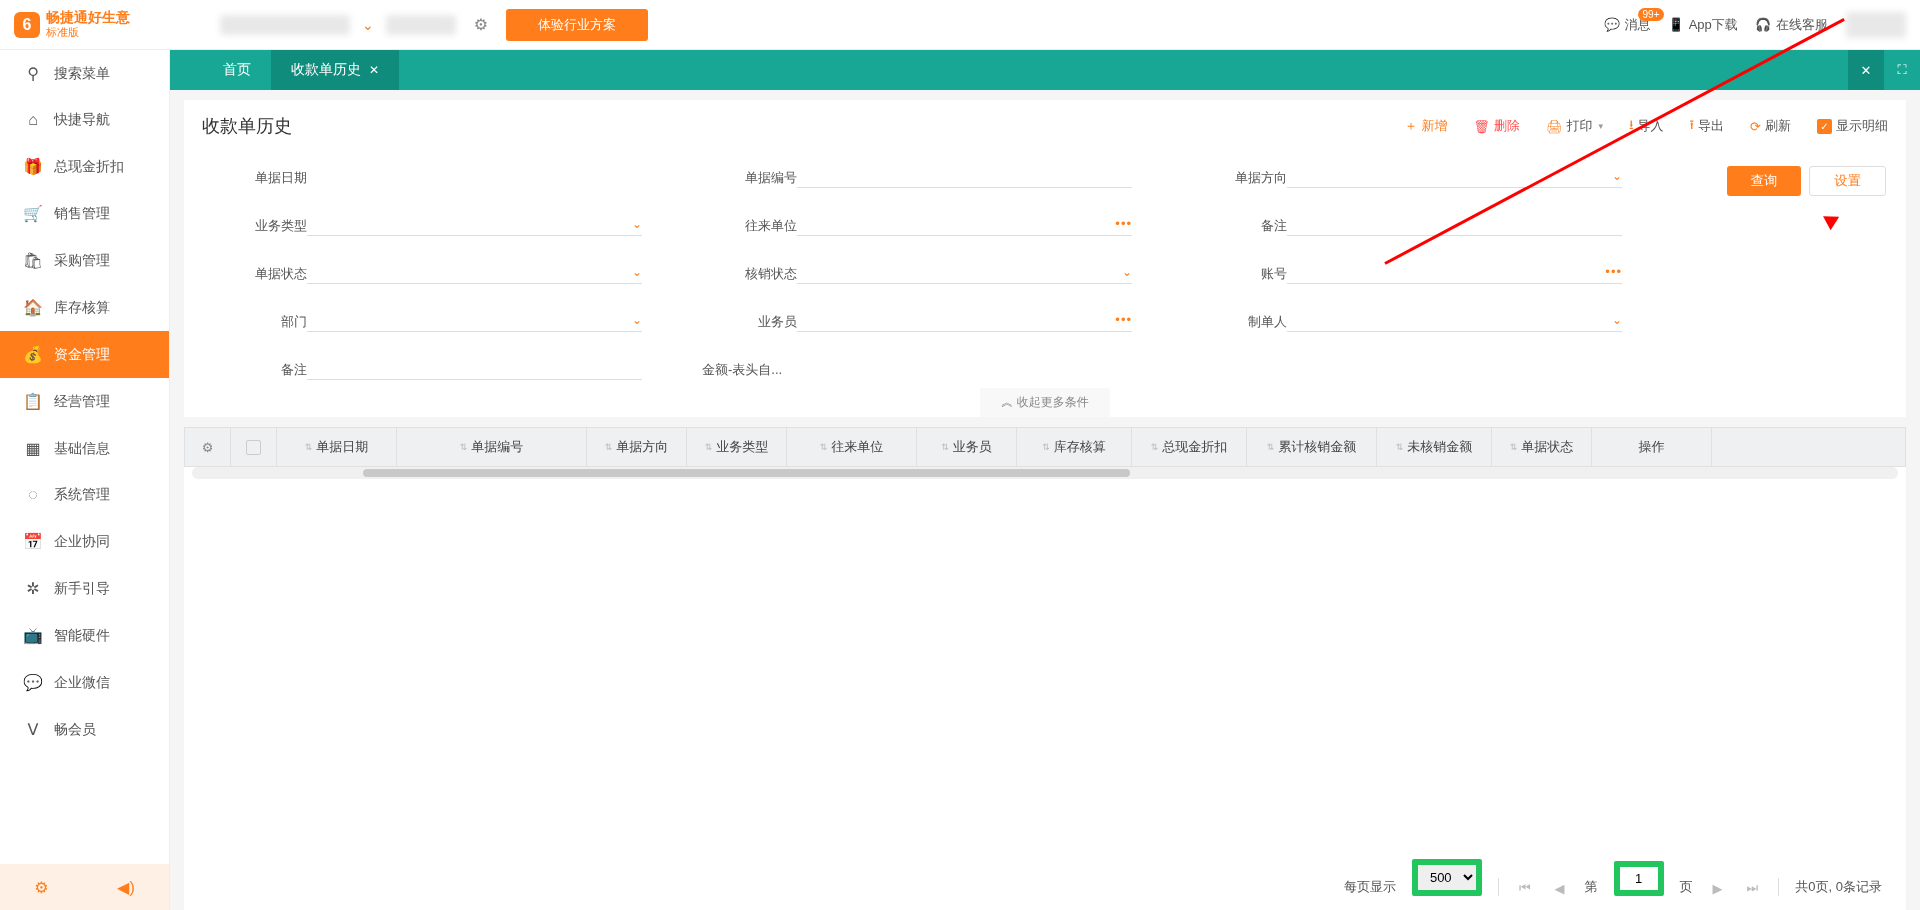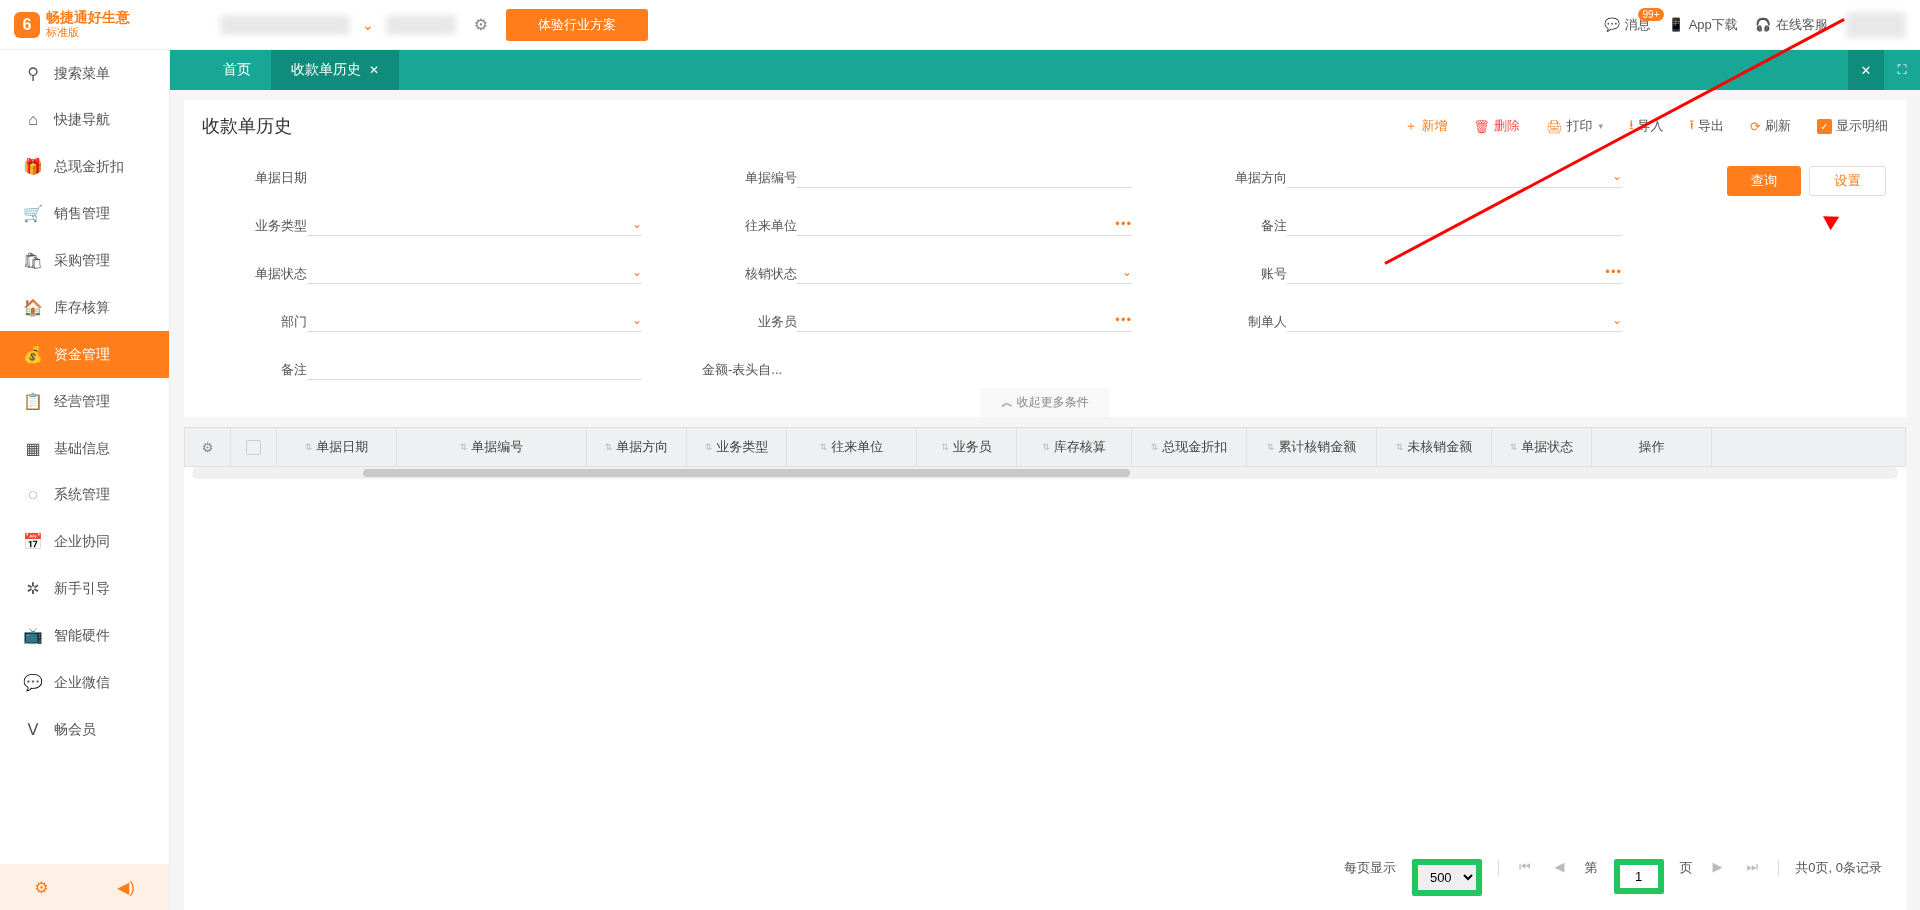--- a/index.html
+++ b/index.html
@@ -75,21 +75,21 @@
 .th .sort { color: #bbb; font-size: 9px; }
 .th-gear { width: 46px; justify-content: center; color: #888; }
 .th-chk { width: 46px; justify-content: center; }
 .chkbox { width: 15px; height: 15px; border: 1px solid #ccc; border-radius: 2px; display: inline-block; }
 .table-body { flex: 1; display: flex; flex-direction: column; align-items: center; justify-content: center; color: #999; }
 .nodata-img { width: 120px; height: 110px; position: relative; margin-bottom: 18px; }
 .scroll-track { height: 12px; background: #f0f0f0; margin: 0 8px 4px 8px; border-radius: 6px; position: relative; }
 .scroll-thumb { position: absolute; left: 10%; width: 45%; top: 2px; bottom: 2px; background: #c8c8c8; border-radius: 4px; }
 
 
-.pager { display: flex; align-items: flex-start; justify-content: flex-end; gap: 16px; padding: 14px 24px; background: #fff; margin: 0 14px; color: #555; font-size: 13px; }
+.pager { display: flex; align-items: flex-end; justify-content: flex-end; gap: 16px; padding: 14px 24px; background: #fff; margin: 0 14px; color: #555; font-size: 13px; }
 .pager select, .pager input { border: 6px solid #22c55e; padding: 4px 8px; border-radius: 2px; font-size: 13px; }
 .pager .pg-input { width: 50px; text-align: center; }
 .pager .pg-btn { color: #bbb; cursor: pointer; padding: 0 4px; }
 .pager .divider { width: 1px; height: 18px; background: #ddd; }
 
 
 .anno-line { position: absolute; left: 1385px; top: 262px; width: 520px; height: 3px; background: red; transform-origin: left center; transform: rotate(-28deg); pointer-events: none; z-index: 100; }
 .anno-head { position: absolute; left: 1826px; top: 212px; width: 0; height: 0; border-left: 14px solid red; border-top: 8px solid transparent; border-bottom: 8px solid transparent; transform: rotate(-28deg); z-index: 100; pointer-events: none; }
 
 svg.nodata { width: 100%; height: 100%; }

